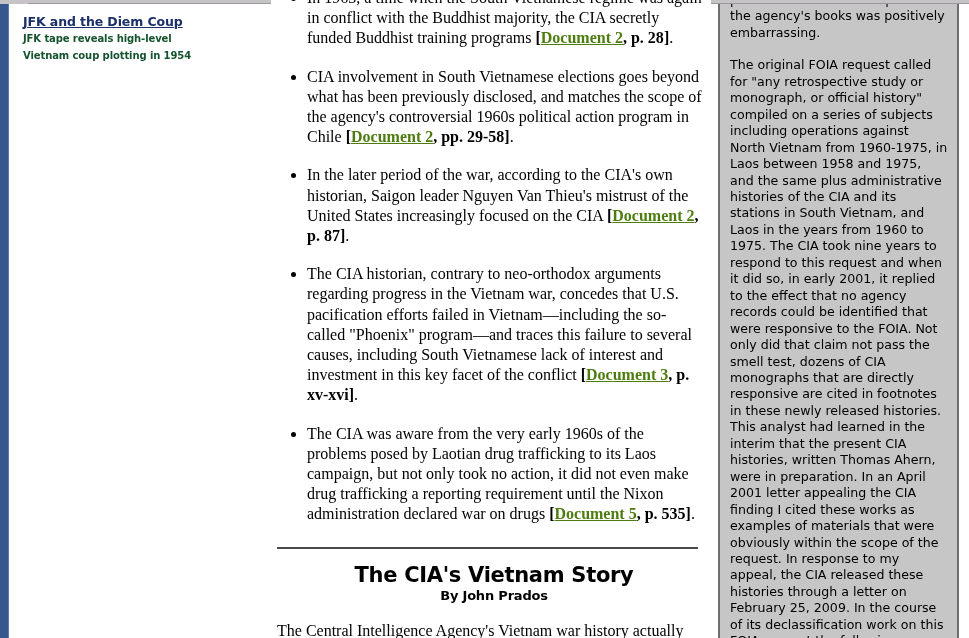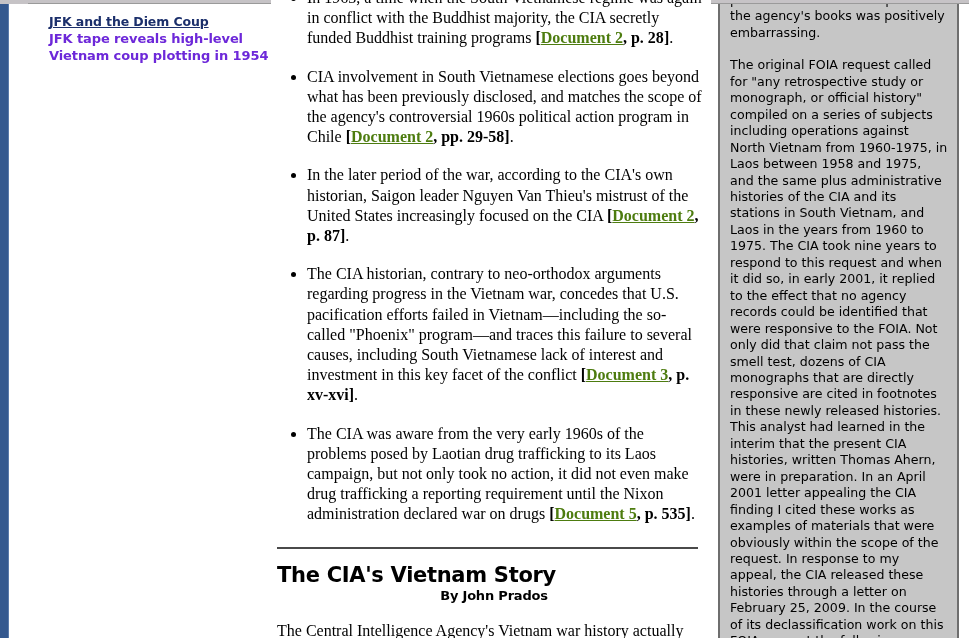--- a/index.html
+++ b/index.html
@@ -51,37 +51,36 @@
   #left-col {
     position: absolute;
     top: 4px;
     left: 9px;
     width: 262px;
     height: 634px;
     background: #ffffff;
     box-sizing: border-box;
     padding: 10px 6px 0 14px;
     font-family: "DejaVu Sans", sans-serif;
-    margin-left: 26px;
   }
   .teaser-link {
     display: block;
     font-size: 12.5px;
     font-weight: bold;
     color: #1b2f6b;
     text-decoration: underline;
     line-height: 16px;
     letter-spacing: -0.1px;
     cursor: pointer;
   }
   .teaser-sub {
     display: block;
-    font-size: 13px;
-    font-weight: bold;
-    color: #6d28d9;
+    font-size: 10px;
+    font-weight: bold;
+    color: #14532d;
     line-height: 17px;
     letter-spacing: -0.1px;
   }
 
   
   #center-col {
     position: absolute;
     top: 0;
     left: 271px;
     width: 440px;
@@ -122,20 +121,21 @@
     width: 421px;
   }
   #story-title {
     font-family: "DejaVu Sans", sans-serif;
     font-size: 21px;
     font-weight: bold;
     color: #000;
     margin: 0 0 0 6px;
     letter-spacing: -0.3px;
     line-height: 24px;
+    text-align: center;
   }
   #story-byline {
     font-family: "DejaVu Sans", sans-serif;
     font-size: 13px;
     font-weight: bold;
     color: #000;
     margin: 1px 0 0 6px;
     letter-spacing: -0.2px;
     line-height: 16px;
     text-align: center;

